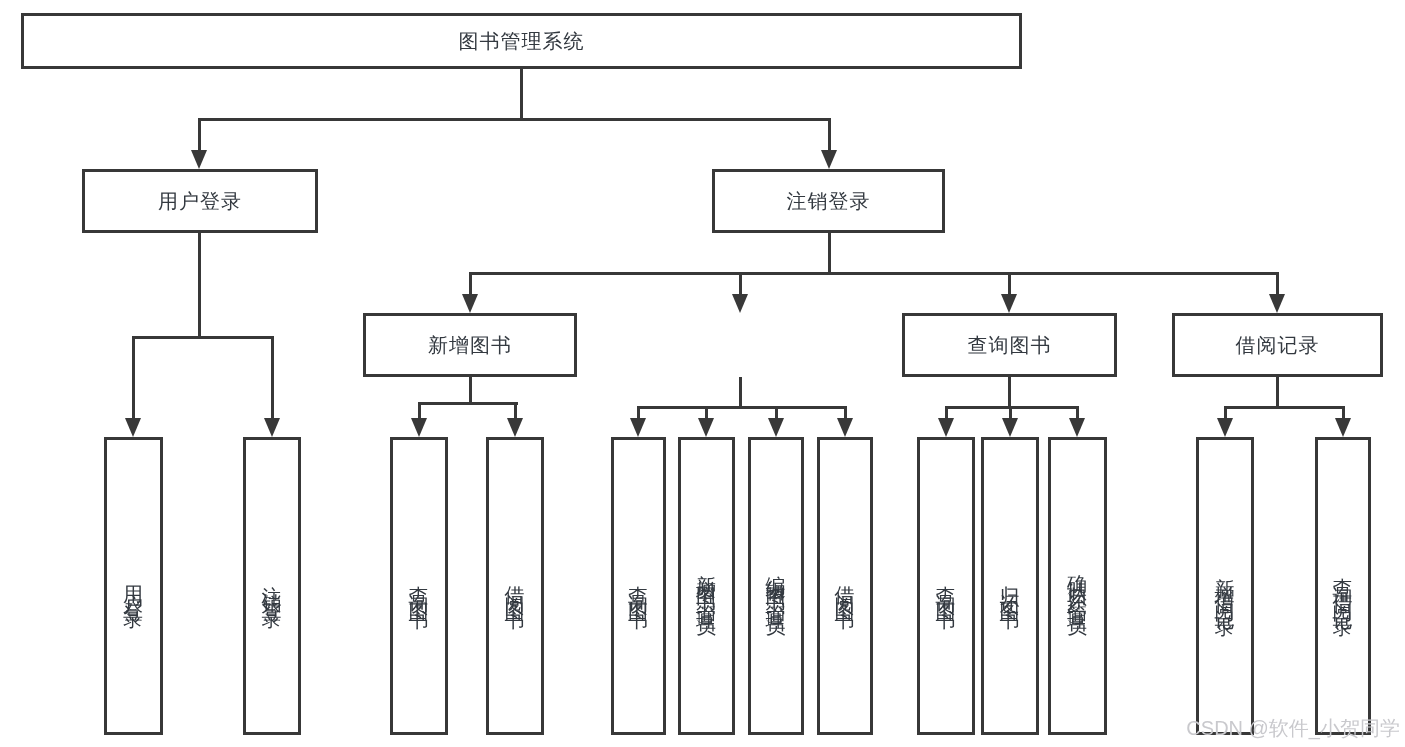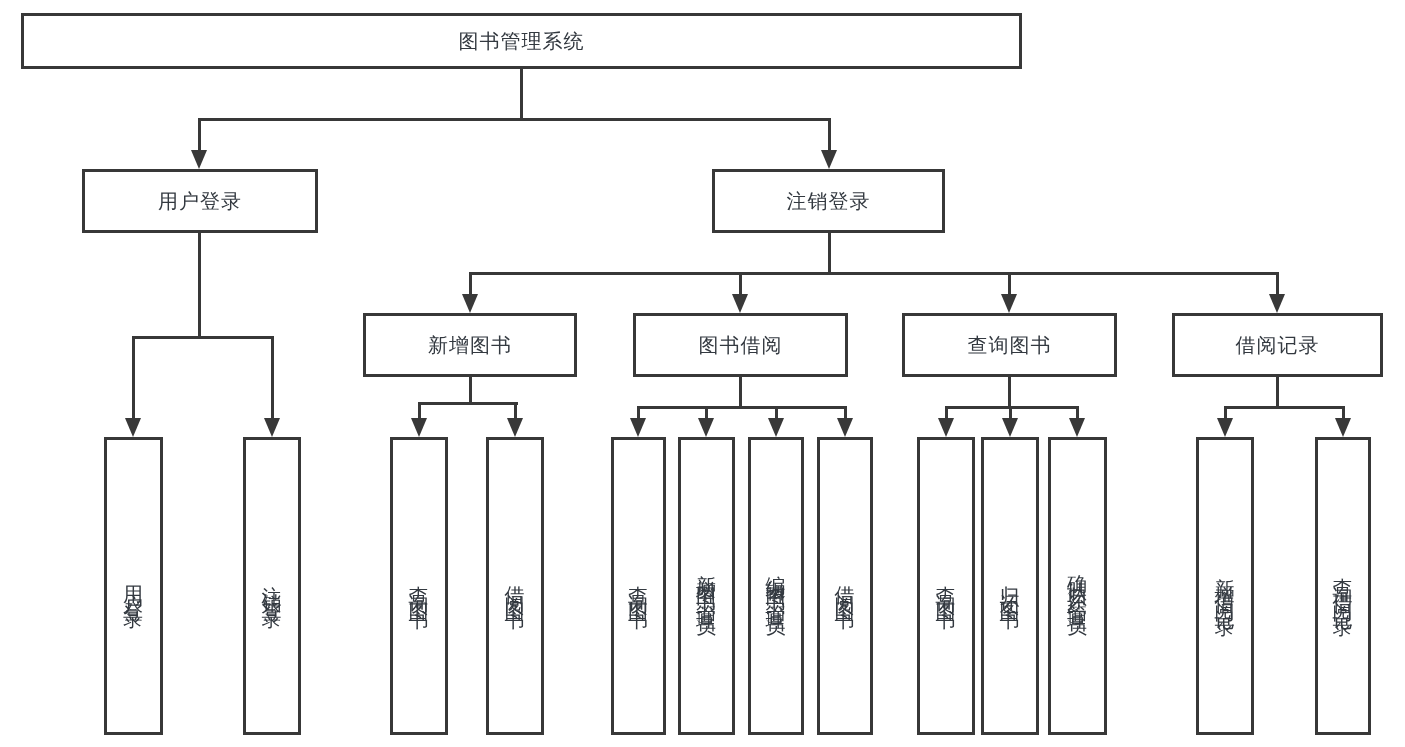--- a/index.html
+++ b/index.html
@@ -101,23 +101,20 @@
     <div class="ar" style="left:732px;top:294px"></div>
     <div class="vl" style="left:1008px;top:272px;height:26px"></div>
     <div class="ar" style="left:1001px;top:294px"></div>
     <div class="vl" style="left:1276px;top:272px;height:26px"></div>
     <div class="ar" style="left:1269px;top:294px"></div>
   </div>
 
   <div class="box" style="left:363px;top:313px;width:214px;height:64px">
     <span class="hlabel">新增图书</span>
   </div>
-  <div class="box" style="left:633px;top:313px;width:215px;height:64px">
-    <span class="hlabel">图书借阅</span>
-  </div>
   <div class="box" style="left:902px;top:313px;width:215px;height:64px">
     <span class="hlabel">查询图书</span>
   </div>
   <div class="box" style="left:1172px;top:313px;width:211px;height:64px">
     <span class="hlabel">借阅记录</span>
   </div>
 
   <div>
     <div class="vl" style="left:469px;top:377px;height:28px"></div>
     <div class="hl" style="left:418px;top:402px;width:100px"></div>
@@ -197,14 +194,15 @@
     <span class="vlabel" style="letter-spacing:6px">确认归还（管理员）</span>
   </div>
 
   <div class="box" style="left:1196px;top:437px;width:58px;height:298px">
     <span class="vlabel">新增借阅记录</span>
   </div>
   <div class="box" style="left:1315px;top:437px;width:56px;height:298px">
     <span class="vlabel">查询借阅记录</span>
   </div>
 
+  <div class="watermark">CSDN @软件_小贺同学</div>
 
 </div>
 
 </body></html>

